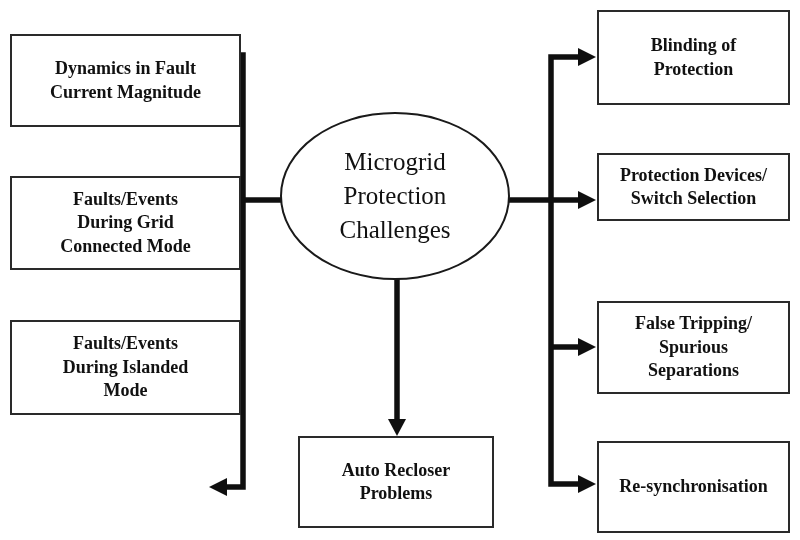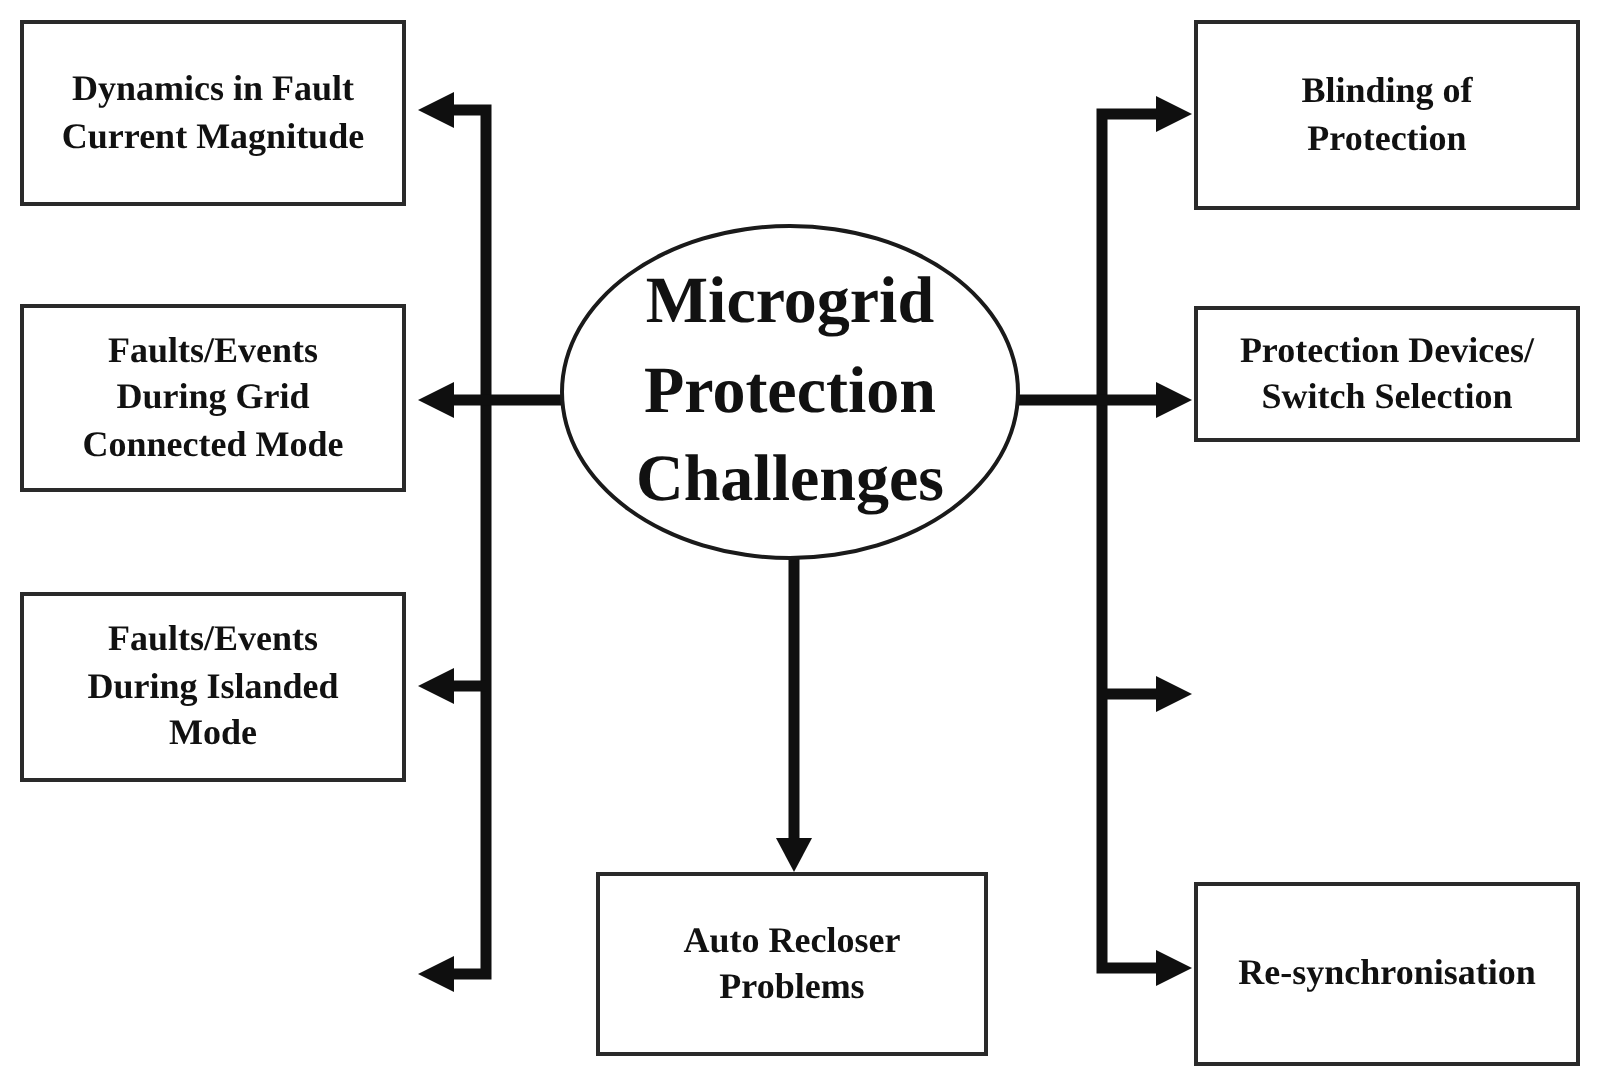--- a/index.html
+++ b/index.html
@@ -33,41 +33,41 @@
     justify-content: center;
     text-align: center;
   }
   .node .label {
     white-space: pre-line;
     font-weight: bold;
     font-size: 18px;
     line-height: 1.3;
     padding: 2px 6px;
   }
-  .node.left-col  { left: 10px;  width: 193px; }
+  .node.left-col  { left: 10px;  width: 231px; margin-top: 24px; }
   .node.right-col { left: 597px; width: 193px; }
   .center-ellipse {
     position: absolute;
     box-sizing: border-box;
     left: 280px;
     top: 112px;
     width: 230px;
     height: 168px;
     border: 2px solid #1a1a1a;
     border-radius: 50%;
     background: #ffffff;
     display: flex;
     align-items: center;
     justify-content: center;
     text-align: center;
   }
   .center-ellipse .label {
     white-space: pre-line;
-    font-weight: bold;
-    font-size: 33px;
+    font-weight: normal;
+    font-size: 25px;
     line-height: 1.36;
   }
 </style>
 </head>
 <body>
 
 <div class="figure">
 
   <svg class="connectors" viewBox="0 0 800 540" xmlns="http://www.w3.org/2000/svg">
     <g stroke="#0f0f0f" stroke-width="5.5" fill="none" stroke-linejoin="miter" stroke-linecap="butt">
@@ -121,20 +121,25 @@
   </div>
 
   <div class="node right-col" style="top:10px;height:95px">
     <span class="label">Blinding of
 Protection</span>
   </div>
   <div class="node right-col" style="top:153px;height:68px">
     <span class="label">Protection Devices/
 Switch Selection</span>
   </div>
+  <div class="node right-col" style="top:301px;height:93px">
+    <span class="label">False Tripping/
+Spurious
+Separations</span>
+  </div>
   <div class="node" style="left:298px;top:436px;width:196px;height:92px">
     <span class="label">Auto Recloser
 Problems</span>
   </div>
 
   <div class="node right-col" style="top:441px;height:92px">
     <span class="label">Re-synchronisation</span>
   </div>
 
 </div>

